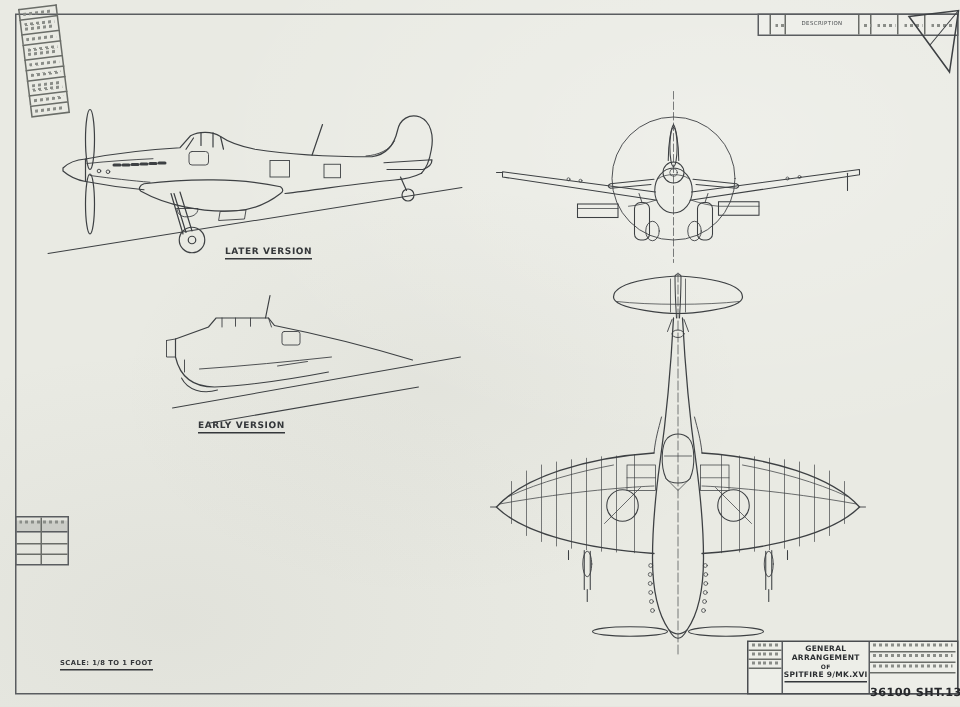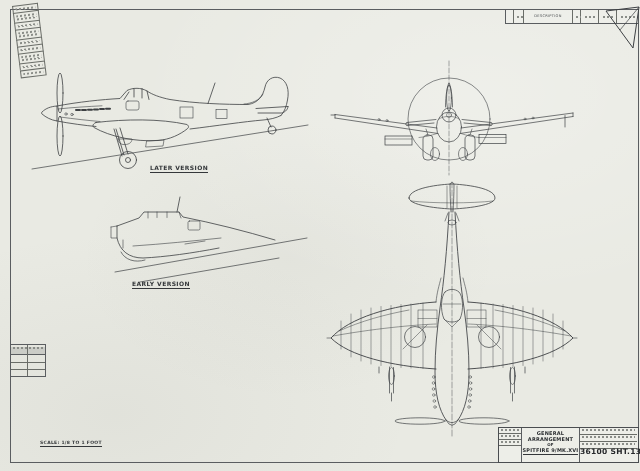--- a/index.html
+++ b/index.html
@@ -65,21 +65,21 @@
   .tblock .vd{position:absolute;top:0;bottom:0;width:1px;background:#5a5d60;}
   .tblock .cell-title{
     position:absolute;left:23px;width:57px;top:3px;text-align:center;
     font-size:5px;line-height:5.5px;font-weight:bold;color:#2c2f32;
     letter-spacing:.2px;
   }
   .tblock .cell-title .of{font-size:4px;}
   .tblock .minirows{position:absolute;left:81px;width:57px;top:0;}
   .tblock .minirows .r{border-bottom:1px solid #6a6d68;height:5px;}
   .tblock .dwgno{
-    position:absolute;left:81px;width:57px;top:19px;text-align:center;
+    position:absolute;left:81px;width:57px;top:29px;text-align:center;
     font-size:7.5px;font-weight:bold;color:#26282b;letter-spacing:.3px;
     white-space:nowrap;
   }
   .tblock .leftrows{position:absolute;left:0;width:22px;top:0;}
   .tblock .leftrows .r{border-bottom:1px solid #6a6d68;height:4px;}
   .scale-note{
     position:absolute;left:40px;top:440px;font-size:4.5px;font-weight:bold;
     color:#34373a;letter-spacing:.3px;
   }
 </style>

